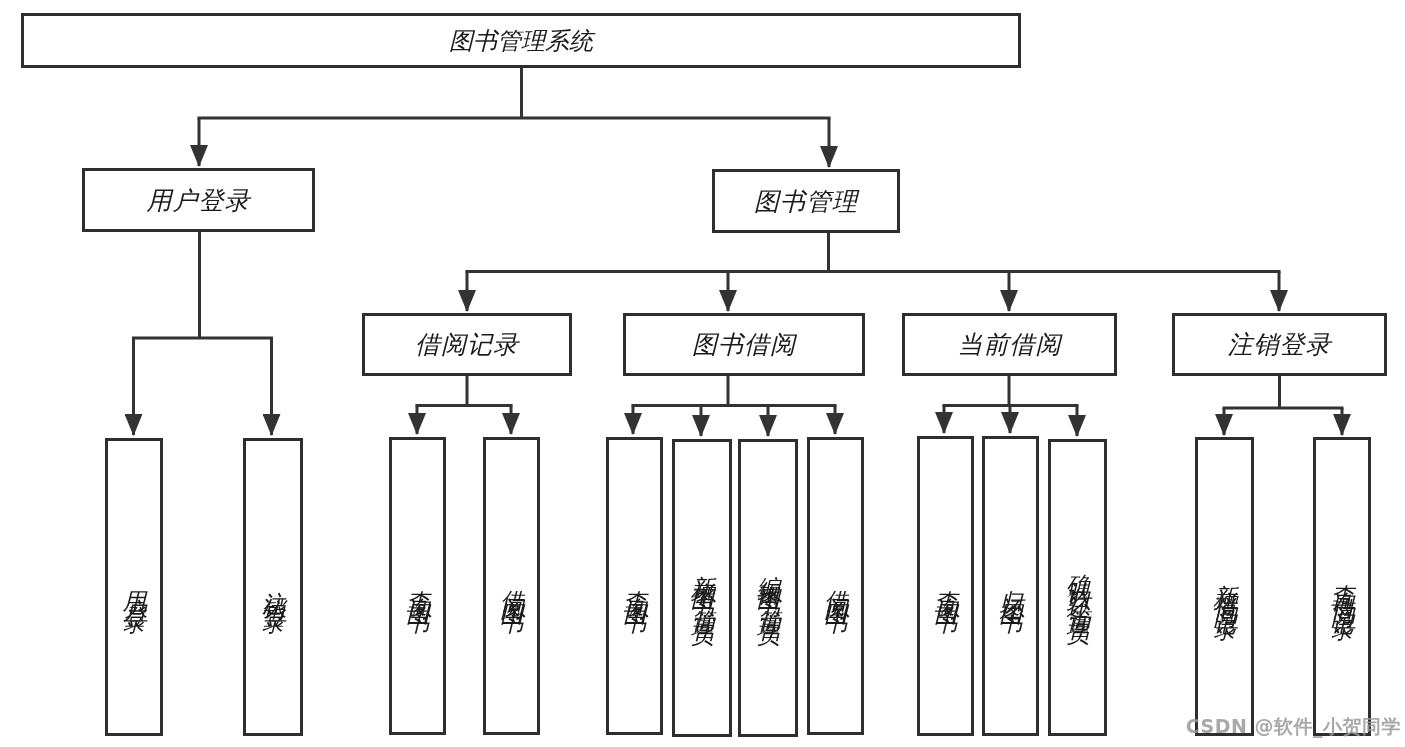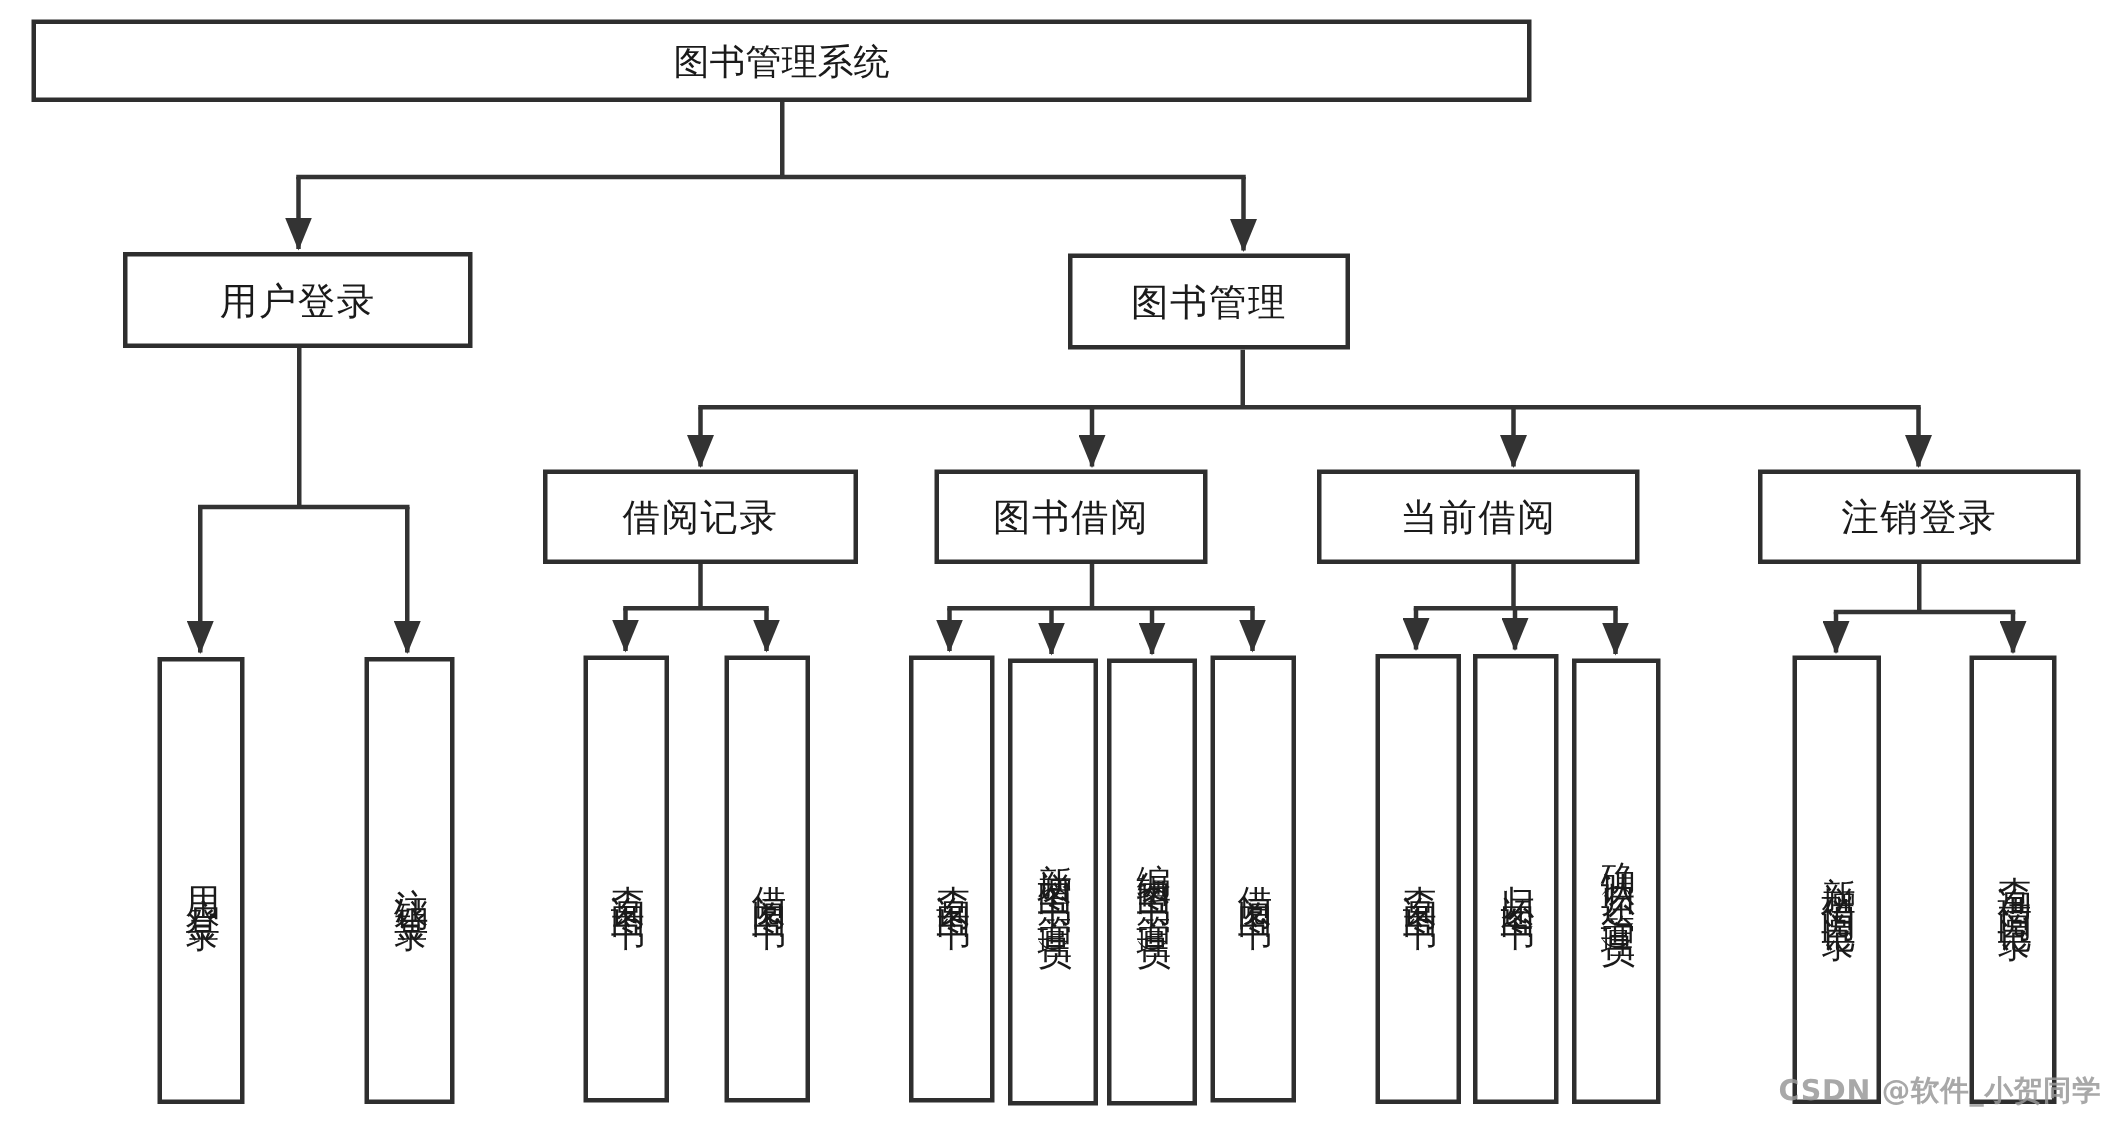--- a/index.html
+++ b/index.html
@@ -24,20 +24,21 @@
   .connector-svg{position:absolute;left:0;top:0;z-index:1;}
   .connector-svg path{stroke:var(--line,#333);stroke-width:3;fill:none;}
   .connector-svg marker path{fill:var(--line,#333);stroke:none;}
   .node{
     position:absolute;
     background:#fff;
     border:3px solid var(--box-border,#2e2e2e);
     display:flex;align-items:center;justify-content:center;
     z-index:2;
     color:var(--text);
+    font-style:italic;
   }
   .node.h{font-size:25px;letter-spacing:1px;white-space:nowrap;}
   .node.root{font-size:24px;}
   .leaf{border-width:3px;}
   .leaf .vtxt{
     writing-mode:vertical-rl;
     text-orientation:mixed;
     font-size:23px;
     letter-spacing:7px;
     line-height:1.1;
@@ -107,22 +108,22 @@
     <path d="M1224 408 V435" marker-end="url(#arw)"></path>
     <path d="M1342 408 V435" marker-end="url(#arw)"></path>
   </svg>
 
   <div class="node root" style="left:21px;top:13px;width:1000px;height:55px">图书管理系统</div>
 
   <div class="node h" style="left:82px;top:168px;width:233px;height:64px">用户登录</div>
   <div class="node h" style="left:712px;top:169px;width:188px;height:64px">图书管理</div>
 
   <div class="node h" style="left:362px;top:313px;width:210px;height:63px">借阅记录</div>
-  <div class="node h" style="left:623px;top:313px;width:182px;height:63px">图书借阅</div>
-  <div class="node h" style="left:878px;top:313px;width:215px;height:63px">当前借阅</div>
+  <div class="node h" style="left:623px;top:313px;width:242px;height:63px">图书借阅</div>
+  <div class="node h" style="left:902px;top:313px;width:215px;height:63px">当前借阅</div>
   <div class="node h" style="left:1172px;top:313px;width:215px;height:63px">注销登录</div>
 
   <div class="node leaf" style="left:105px;top:438px;width:58px;height:298px">
     <span class="vtxt">用户登录</span>
   </div>
   <div class="node leaf" style="left:243px;top:438px;width:60px;height:298px">
     <span class="vtxt">注销登录</span>
   </div>
 
   <div class="node leaf" style="left:389px;top:437px;width:57px;height:298px">

